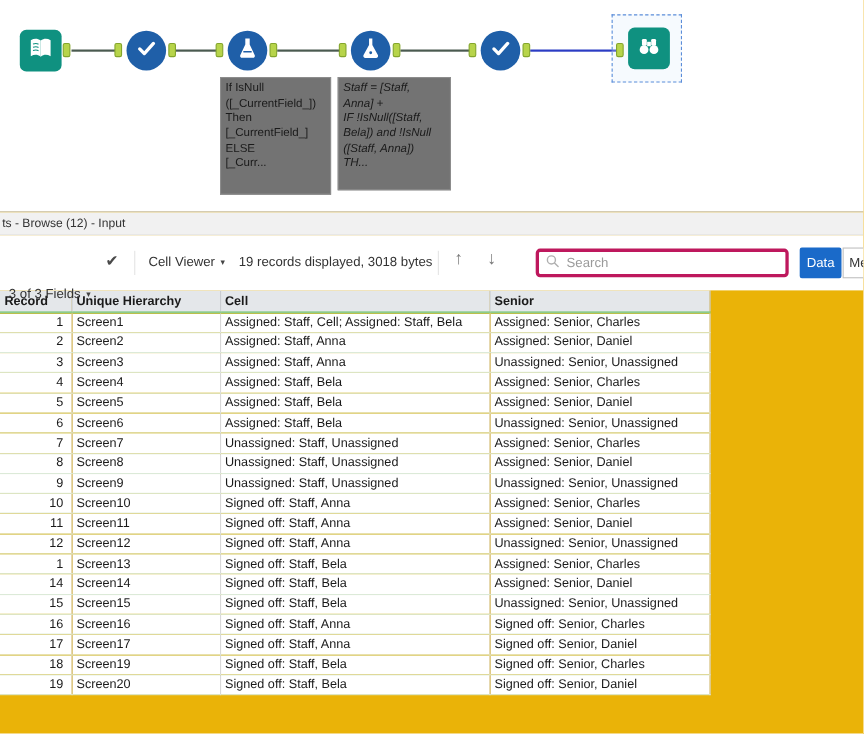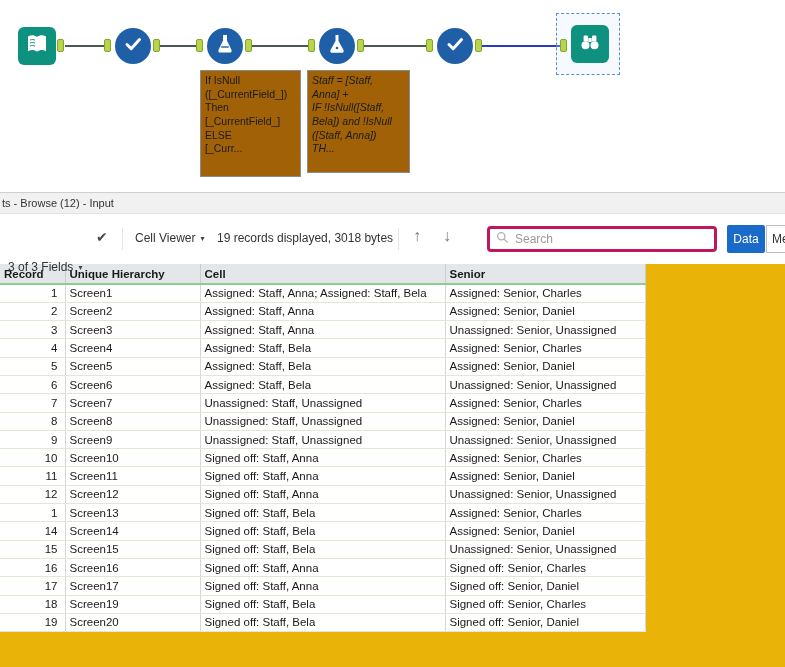--- a/index.html
+++ b/index.html
@@ -12,21 +12,21 @@
              background: var(--teal); display: flex; align-items: center; justify-content: center; }
   .tool-circle { position: absolute; width: 36px; height: 36px; border-radius: 50%;
                  background: var(--tool-blue); display: flex; align-items: center; justify-content: center; }
   .tool-circle svg, .tool-sq svg { width: 24px; height: 24px; }
   .anchor { position: absolute; width: 7px; height: 13px; top: 39px;
             background: var(--anchor-green); border: 1px solid #84a52c; border-radius: 2px; }
   .wire { position: absolute; top: 45px; height: 2px; background: #4a5a50; }
   .wire.blue { background: var(--selection-blue); }
   .sel-box { position: absolute; left: 556px; top: 13px; width: 64px; height: 62px;
              border: 1px dashed #5b8dd9; background: rgba(220,235,250,.25); }
-  .annotation { position: absolute; border: 1px solid #8c8c8c; background: #a16207;
+  .annotation { position: absolute; border: 1px solid #8c8c8c; background: #737373;
                 font-size: 10.5px; line-height: 1.3; color: #1a1a1a; padding: 3px 4px;
                 white-space: pre-line; overflow: hidden; }
 
   
   .results { position: absolute; left: 0; top: 192px; width: 785px; height: 475px; background: #eab308; border-top: 1px solid #cfcfcf; }
   .titlebar { height: 21px; background: #f1f1f1; border-bottom: 1px solid #e3e3e3;
               font-size: 11px; color: #333; line-height: 21px; padding-left: 2px; }
   .toolbar { position: relative; height: 50px; background: #fff; font-size: 12px; color: #333; }
   .toolbar .item { position: absolute; top: 17px; white-space: nowrap; }
   .caret { font-size: 8px; color: #444; margin-left: 5px; vertical-align: 1px; }
@@ -194,21 +194,21 @@
             <th>Record</th>
             <th>Unique Hierarchy</th>
             <th>Cell</th>
             <th>Senior</th>
           </tr>
       </thead>
       <tbody>
           <tr class="first">
             <td>1</td>
             <td>Screen1</td>
-            <td>Assigned: Staff, Anna; Assigned: Staff, Bela</td>
+            <td>Assigned: Staff, Cell; Assigned: Staff, Bela</td>
             <td>Assigned: Senior, Charles</td>
           </tr>
           <tr>
             <td>2</td>
             <td>Screen2</td>
             <td>Assigned: Staff, Anna</td>
             <td>Assigned: Senior, Daniel</td>
           </tr>
           <tr>
             <td>3</td>

